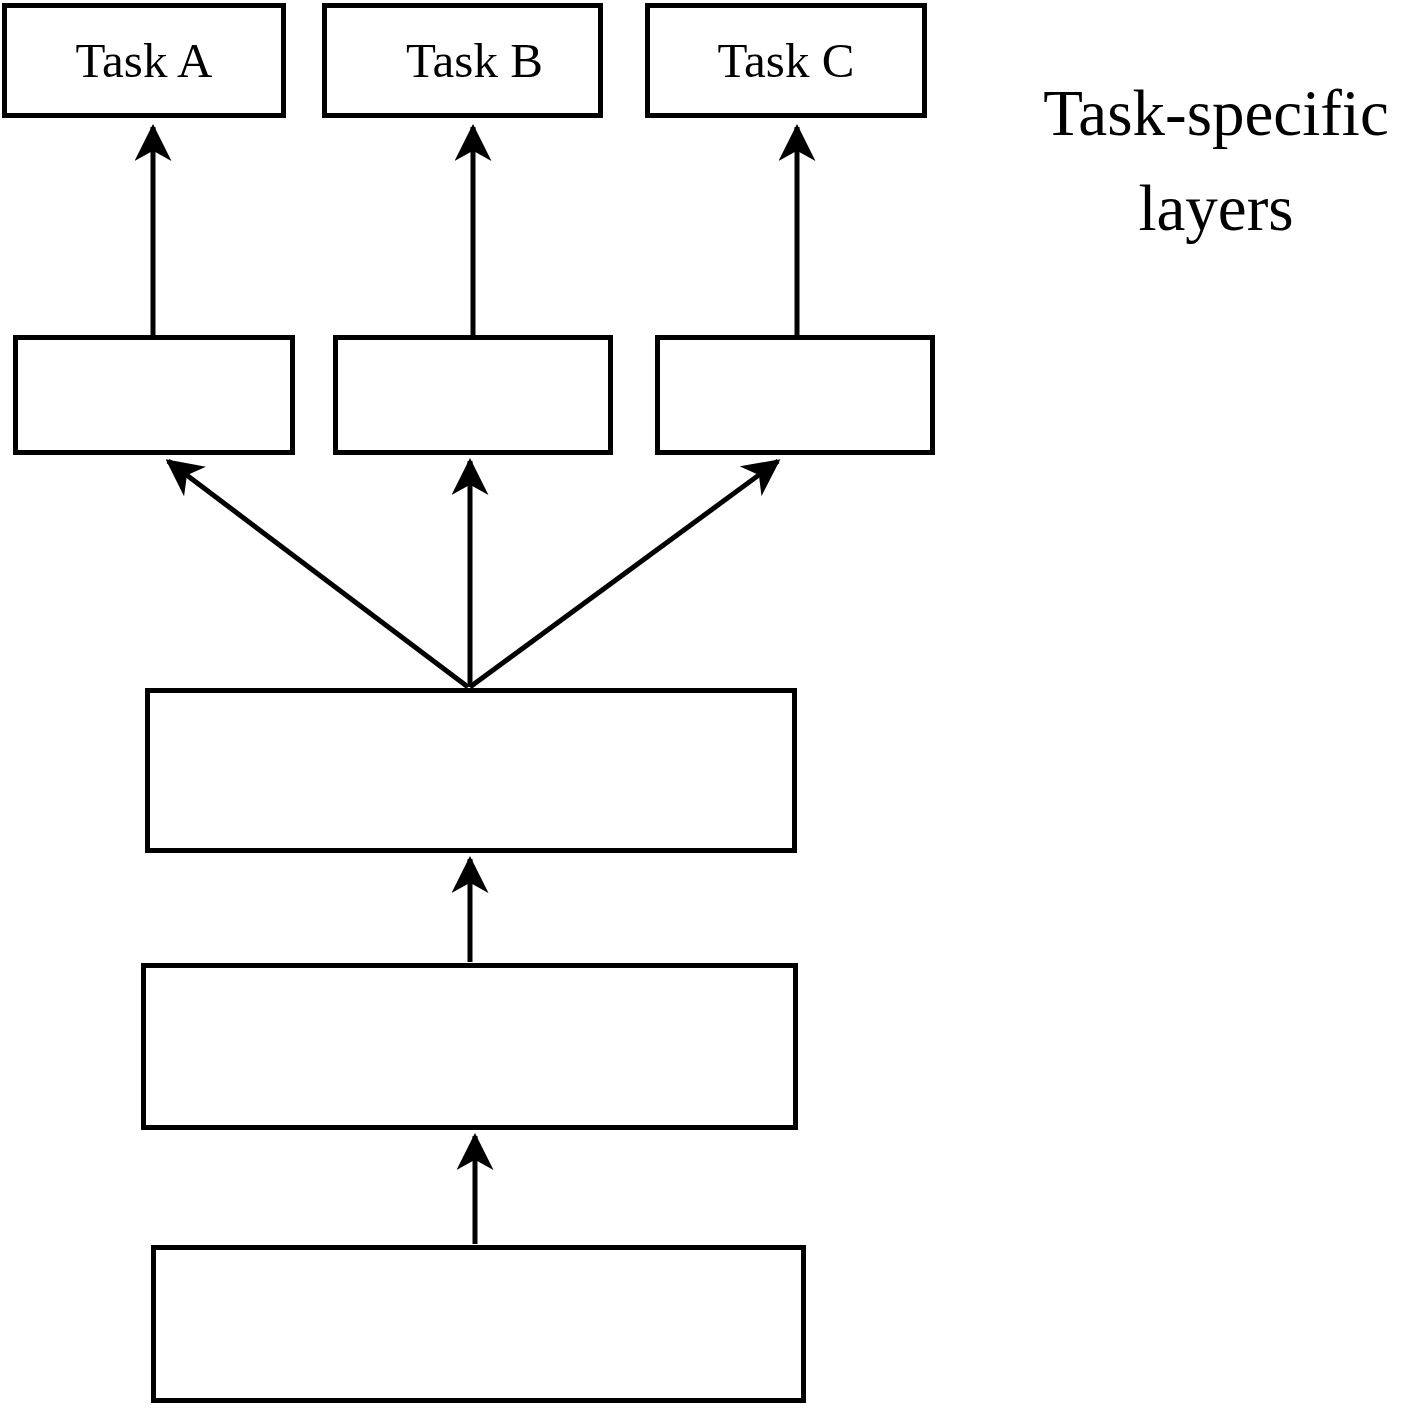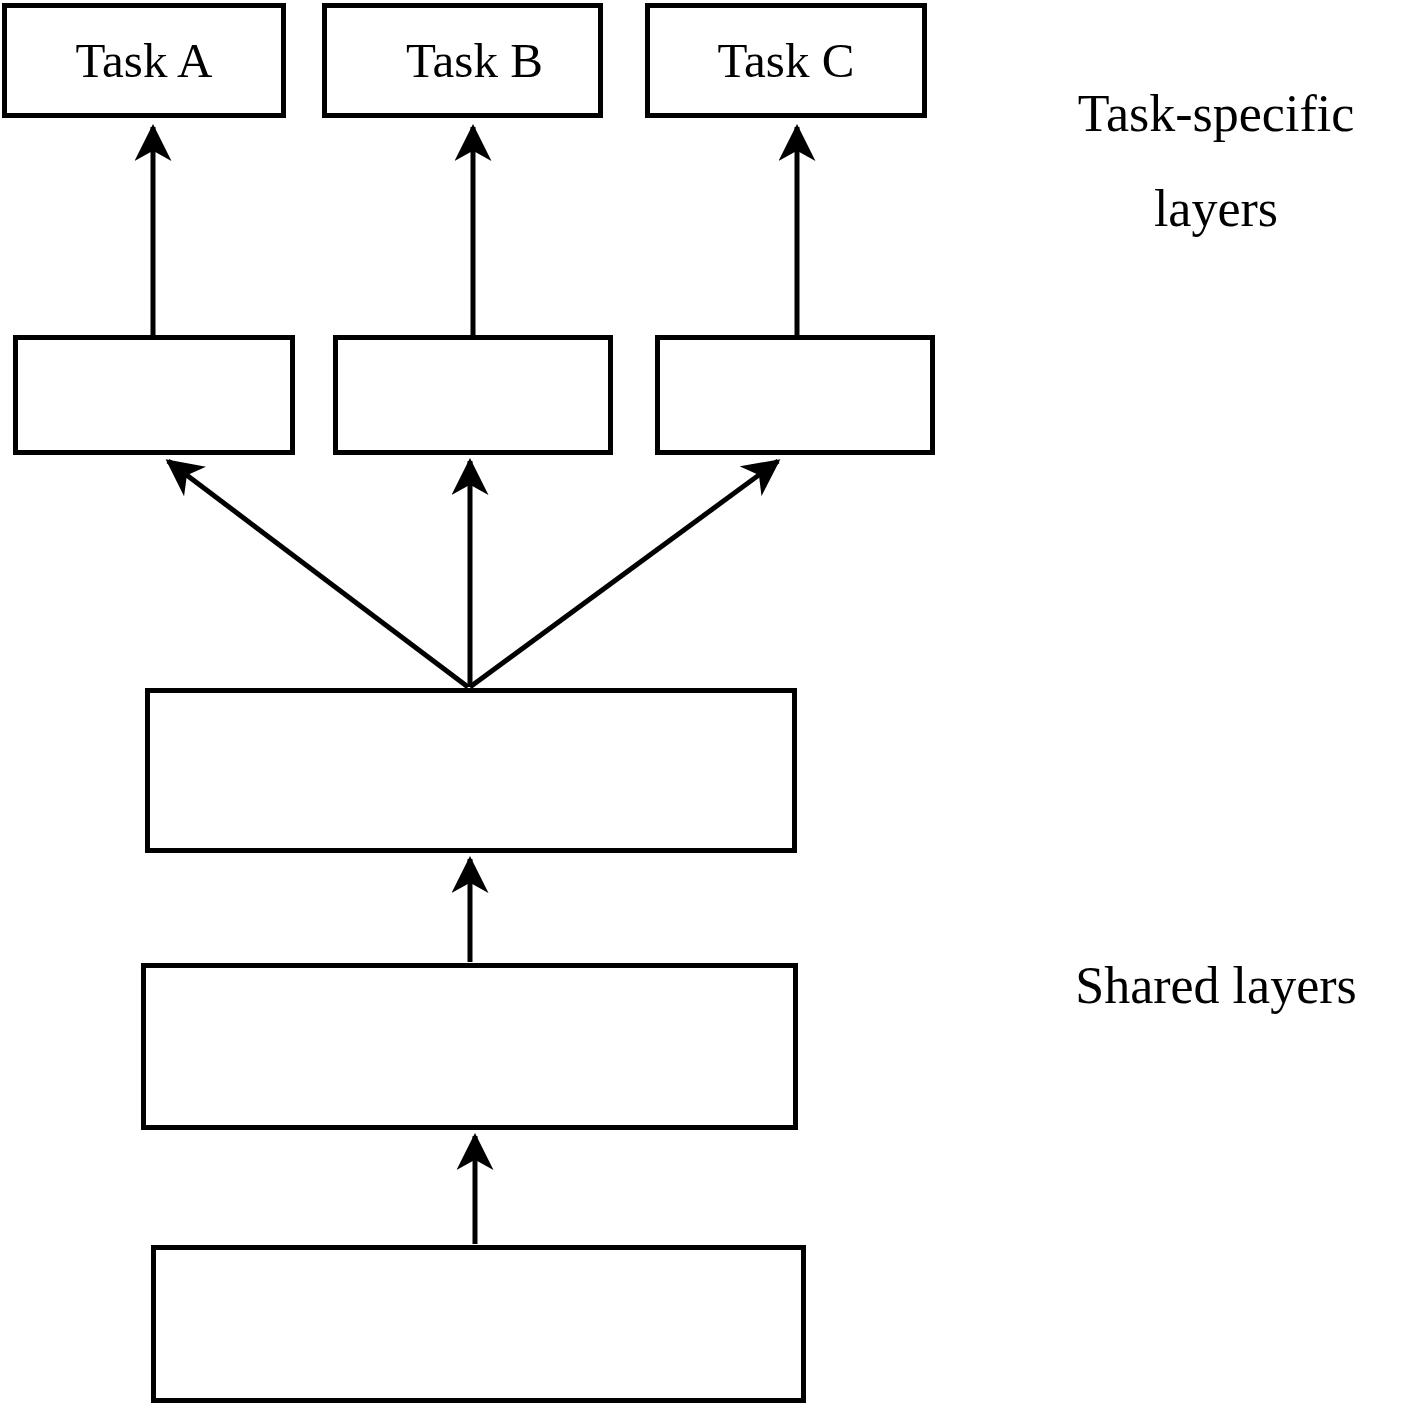--- a/index.html
+++ b/index.html
@@ -41,21 +41,21 @@
   }
   .task-box{
     font-size:49px;
     white-space:nowrap;
   }
   .annotation{
     position:absolute;
     left:1015px;
     width:402px;
     text-align:center;
-    font-size:52px;
+    font-size:65px;
     line-height:95px;
     white-space:nowrap;
   }
   .annotation div{white-space:nowrap;}
   #ann-task-specific{top:66px;}
   #ann-shared{top:938px;}
 </style>
 </head>
 <body>
 
@@ -92,17 +92,14 @@
   <div class="box" style="left:655px;top:335px;width:280px;height:120px;"></div>
 
   <div class="box" style="left:145px;top:688px;width:652px;height:165px;"></div>
   <div class="box" style="left:141px;top:963px;width:657px;height:167px;"></div>
   <div class="box" style="left:151px;top:1245px;width:655px;height:158px;"></div>
 
   <div class="annotation" id="ann-task-specific">
     <div>Task-specific</div>
     <div>layers</div>
   </div>
-  <div class="annotation" id="ann-shared">
-    <div>Shared layers</div>
-  </div>
 
 </div>
 
 </body></html>

